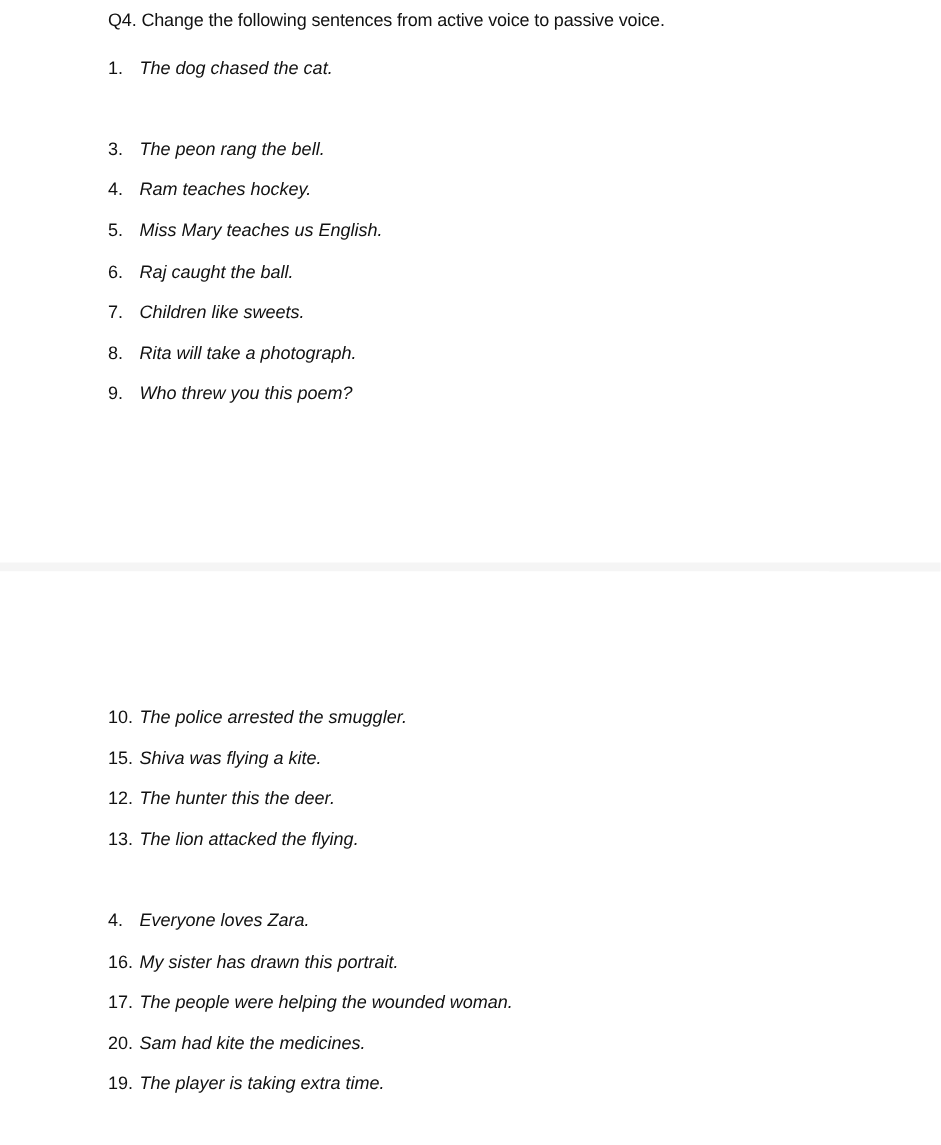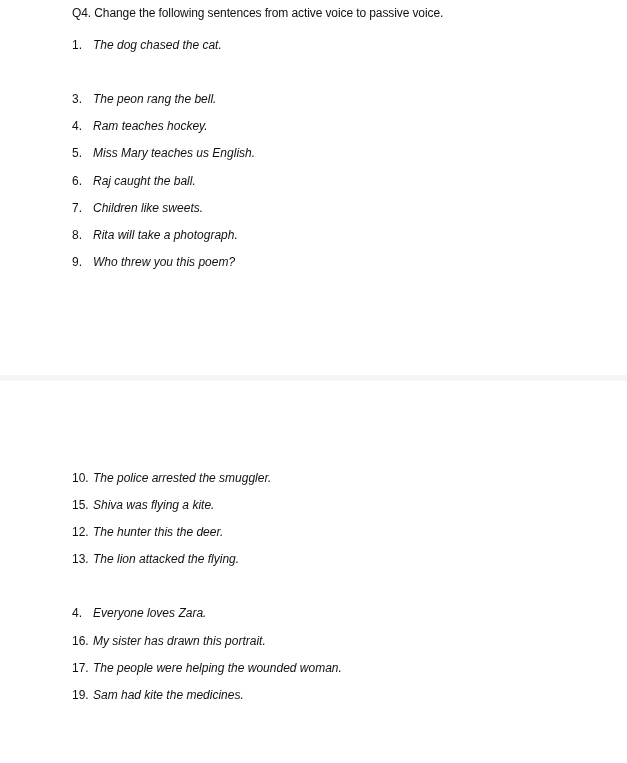--- a/index.html
+++ b/index.html
@@ -107,15 +107,18 @@
   <div class="item" style="top:224px">
     <span class="num">4.</span><span class="txt">Everyone loves Zara.</span>
   </div>
   <div class="item" style="top:252px">
     <span class="num">16.</span><span class="txt">My sister has drawn this portrait.</span>
   </div>
   <div class="item" style="top:279px">
     <span class="num">17.</span><span class="txt">The people were helping the wounded woman.</span>
   </div>
   <div class="item" style="top:306px">
-    <span class="num">19.</span><span class="txt">Sam had kite the medicines.</span>
+    <span class="num">20.</span><span class="txt">Sam had kite the medicines.</span>
+  </div>
+  <div class="item" style="top:333px">
+    <span class="num">19.</span><span class="txt">The player is taking extra time.</span>
   </div>
 </div>
 
 </body></html>

